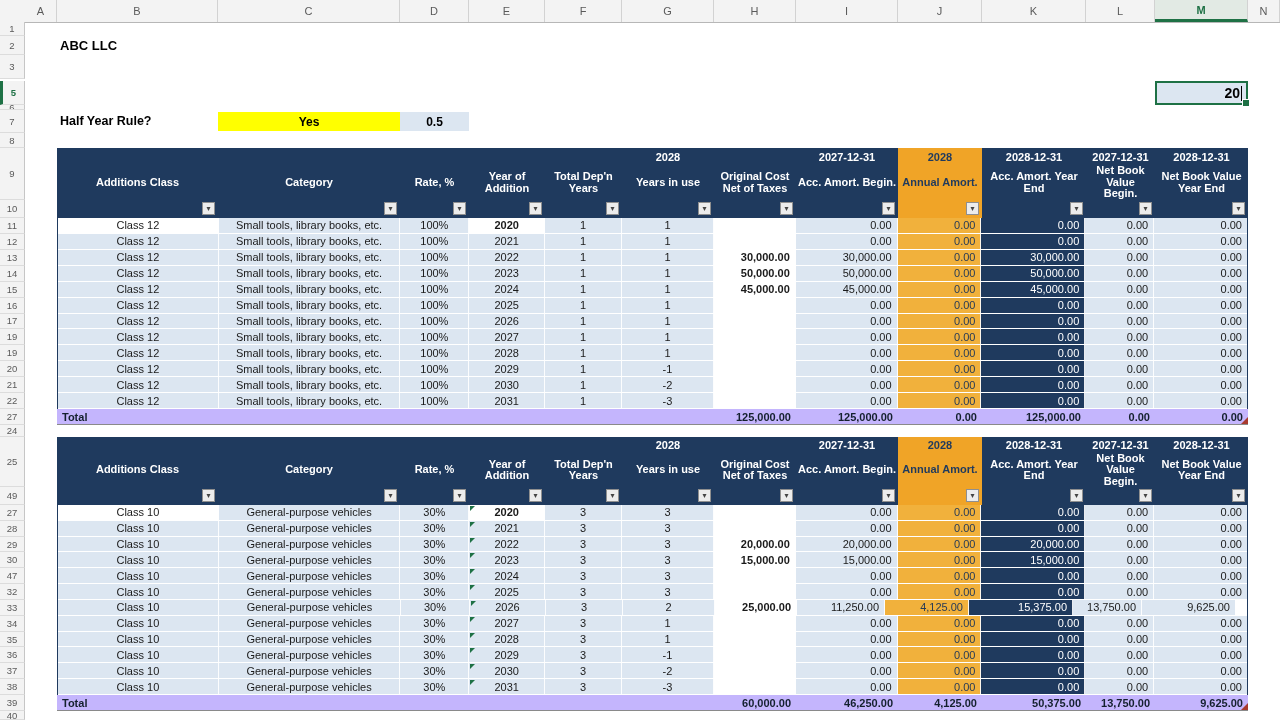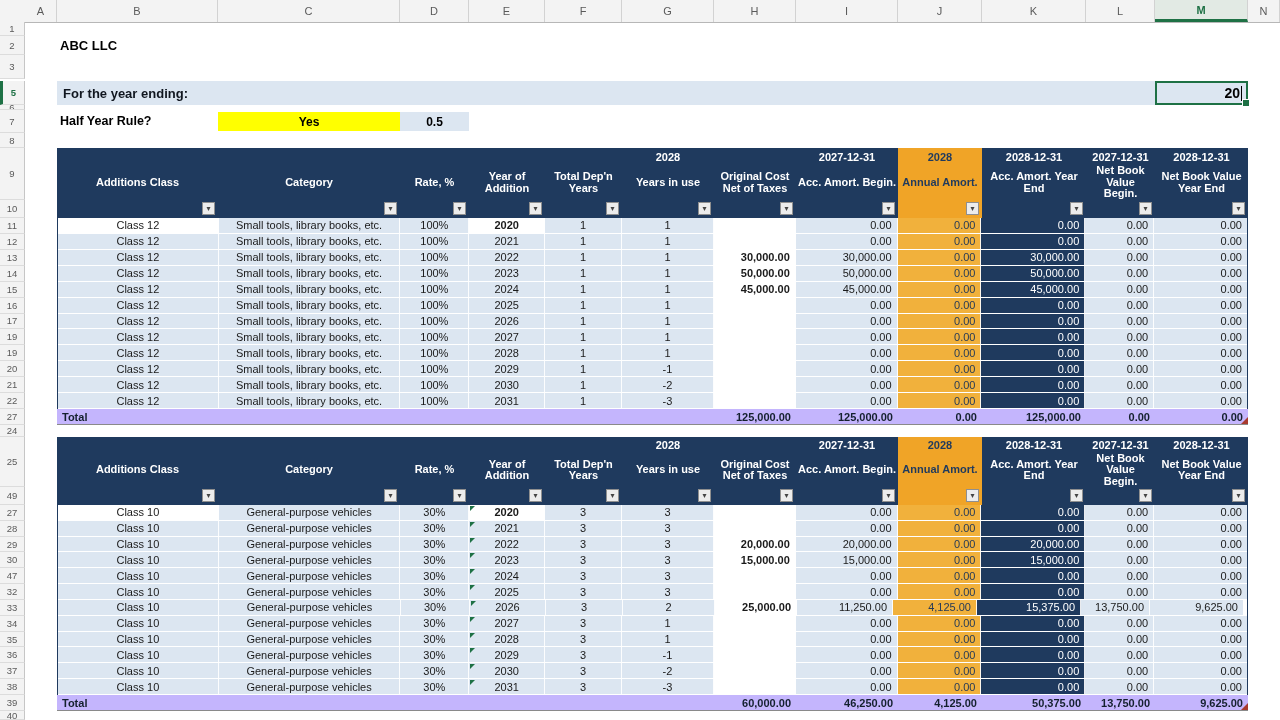--- a/index.html
+++ b/index.html
@@ -129,23 +129,20 @@
       <div class="rowhdr" style="top: 647.47px; height: 15.83px;">36</div>
       <div class="rowhdr" style="top: 663.3px; height: 15.83px;">37</div>
       <div class="rowhdr" style="top: 679.13px; height: 15.83px;">38</div>
       <div class="rowhdr" style="top: 695px; height: 16px;">39</div>
       <div class="rowhdr" style="top: 711px; height: 9px;">40</div>
     </div>
 
   <div class="company">ABC LLC</div>
 
 
-  <div class="yearbar">
-    <span>For the year ending:</span>
-  </div>
 
   <div class="m5">
     <span class="val">20</span>
     <span class="caret"></span>
     <span class="fill-handle"></span>
   </div>
 
   <div class="hy-label">Half Year Rule?</div>
   <div class="hy-yes">Yes</div>
   <div class="hy-factor">0.5</div>
@@ -594,21 +591,21 @@
           <div class="dcell ar bg-blue" style="width: 93px;">0.00</div>
         </div>
         <div class="drow">
           <div class="dcell ac bg-blue" style="width: 161px;">Class 10</div>
           <div class="dcell ac bg-blue" style="width: 182px;">General-purpose vehicles</div>
           <div class="dcell ac bg-blue" style="width: 69px;">30%</div>
           <div class="dcell ac bg-blue flag" style="width: 76px;">2026</div>
           <div class="dcell ac bg-blue" style="width: 77px;">3</div>
           <div class="dcell ac bg-blue" style="width: 92px;">2</div>
           <div class="dcell ar bg-white bold" style="width: 82px;">25,000.00</div>
-          <div class="dcell ar bg-blue" style="width: 96px;">11,250.00</div>
+          <div class="dcell ar bg-blue" style="width: 88px;">11,250.00</div>
           <div class="dcell ar bg-orange" style="width: 84px;">4,125.00</div>
           <div class="dcell ar bg-navy" style="width: 104px;">15,375.00</div>
           <div class="dcell ar bg-blue" style="width: 69px;">13,750.00</div>
           <div class="dcell ar bg-blue" style="width: 93px;">9,625.00</div>
         </div>
         <div class="drow">
           <div class="dcell ac bg-blue" style="width: 161px;">Class 10</div>
           <div class="dcell ac bg-blue" style="width: 182px;">General-purpose vehicles</div>
           <div class="dcell ac bg-blue" style="width: 69px;">30%</div>
           <div class="dcell ac bg-blue flag" style="width: 76px;">2027</div>

